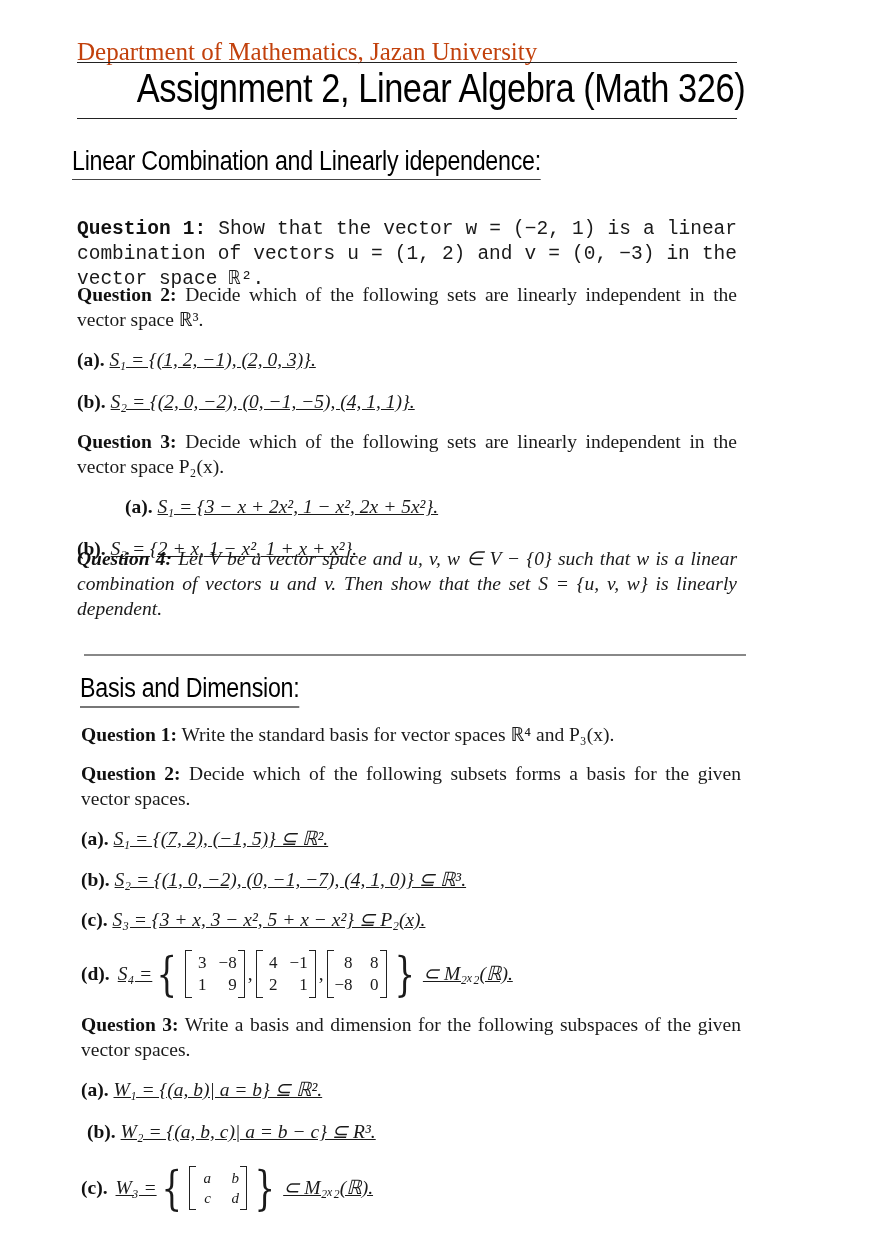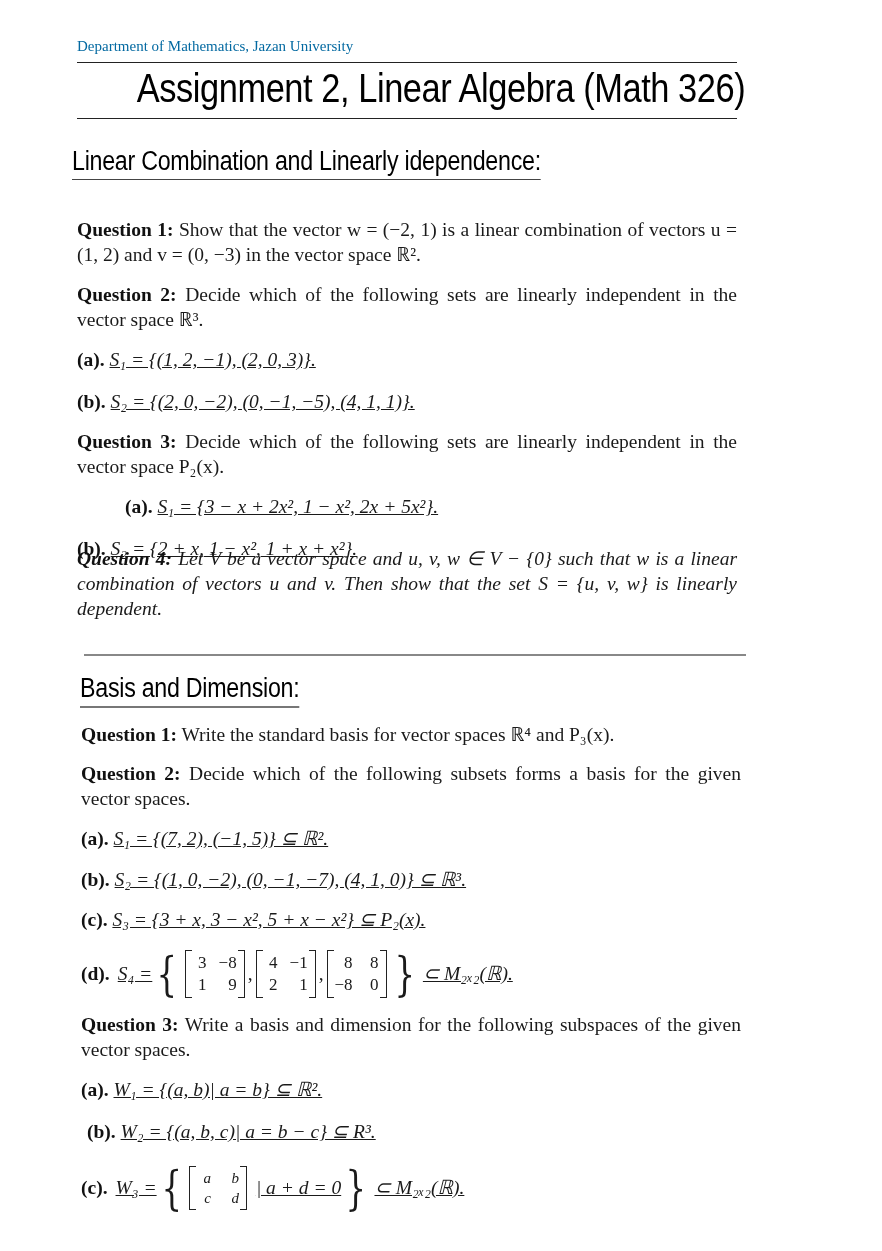--- a/index.html
+++ b/index.html
@@ -1,18 +1,18 @@
 <!DOCTYPE html>
 <html><head>
 <meta charset="utf-8">
 <style>
   html, body { margin: 0; padding: 0; background: #ffffff; }
   body { width: 882px; height: 1251px; position: relative; overflow: hidden; color: #111; }
   .abs { position: absolute; }
-  .dept { left: 77px; top: 38px; font-family: "Liberation Serif", serif; font-size: 15px; color: #0369a1; }
+  .dept { left: 77px; top: 38px; font-family: "Liberation Serif", serif; font-size: 25px; color: #c2410c; }
   .rule { position: absolute; height: 1px; background: #222; }
   .title { left: 0; width: 882px; top: 66px; text-align: center; font-family: "Liberation Sans", sans-serif; font-size: 40px; transform: scaleX(0.86); letter-spacing: -0.5px; color: #000; }
   .sec1 { left: 72px; top: 146px; font-family: "Liberation Sans", sans-serif; font-size: 27px; transform: scaleX(0.86); transform-origin: left; color: #000; border-bottom: 1px solid #444; padding-bottom: 2px; letter-spacing: -0.3px; }
   .sec2 { left: 80px; top: 673px; font-family: "Liberation Sans", sans-serif; font-size: 27px; transform: scaleX(0.86); transform-origin: left; color: #000; border-bottom: 2px solid #777; padding-bottom: 2px; letter-spacing: -0.3px; }
   .p { position: absolute; font-family: "Liberation Serif", serif; font-size: 19.5px; line-height: 25px; color: #1a1a1a; text-align: justify; }
   .p b { font-weight: bold; color: #111; }
   .p i, .m { font-style: italic; text-decoration: underline; }
   .matrow { display: inline-flex; align-items: center; vertical-align: middle; }
   .brace { font-size: 46px; line-height: 1; font-family: "DejaVu Serif", serif; font-weight: 200; transform: scaleX(0.7); display: inline-block; }
   .mat { display: inline-grid; grid-template-columns: auto auto; column-gap: 12px; row-gap: 0; border-left: 1.5px solid #222; border-right: 1.5px solid #222; padding: 2px 7px; margin: 0 3px; position: relative; font-size: 17px; line-height: 22px; text-align: center; }
@@ -25,21 +25,21 @@
 </head>
 <body>
 
 <div class="abs dept">Department of Mathematics, Jazan University</div>
 <div class="rule" style="left:77px; width:660px; top:62px;"></div>
 <div class="abs title">Assignment 2, Linear Algebra (Math 326)</div>
 <div class="rule" style="left:77px; width:660px; top:118px;"></div>
 
 <div class="abs sec1">Linear Combination and Linearly idependence:</div>
 
-<div class="p" style="left:77px; top:217px; width:660px;">
+<div class="p" style="left:77px; top:217px; width:660px;font-family:Liberation Mono, monospace;">
   <b>Question 1:</b>
   <span>Show that the vector w = (−2, 1) is a linear combination of vectors u = (1, 2) and v = (0, −3) in the vector space ℝ².</span>
 </div>
 
 <div class="p" style="left:77px; top:282px; width:660px;">
   <b>Question 2:</b>
   <span>Decide which of the following sets are linearly independent in the vector space ℝ³.</span>
 </div>
 <div class="p" style="left:77px; top:347px;">
   <b>(a).</b>
@@ -137,17 +137,16 @@
   <span class="matrow">
     <b style="margin-right:8px;">(c).</b>
     <span class="m">W₃ =</span>
     <span class="brace">{</span>
     <span class="mat small">
       <span>a</span>
       <span>b</span>
       <span>c</span>
       <span>d</span>
     </span>
-    <span class="m" style="margin-left:6px;">| a + d = 0</span>
     <span class="brace">}</span>
     <span class="m" style="margin-left:4px;">⊂ M₂ₓ₂(ℝ).</span>
   </span>
 </div>
 
 </body></html>

